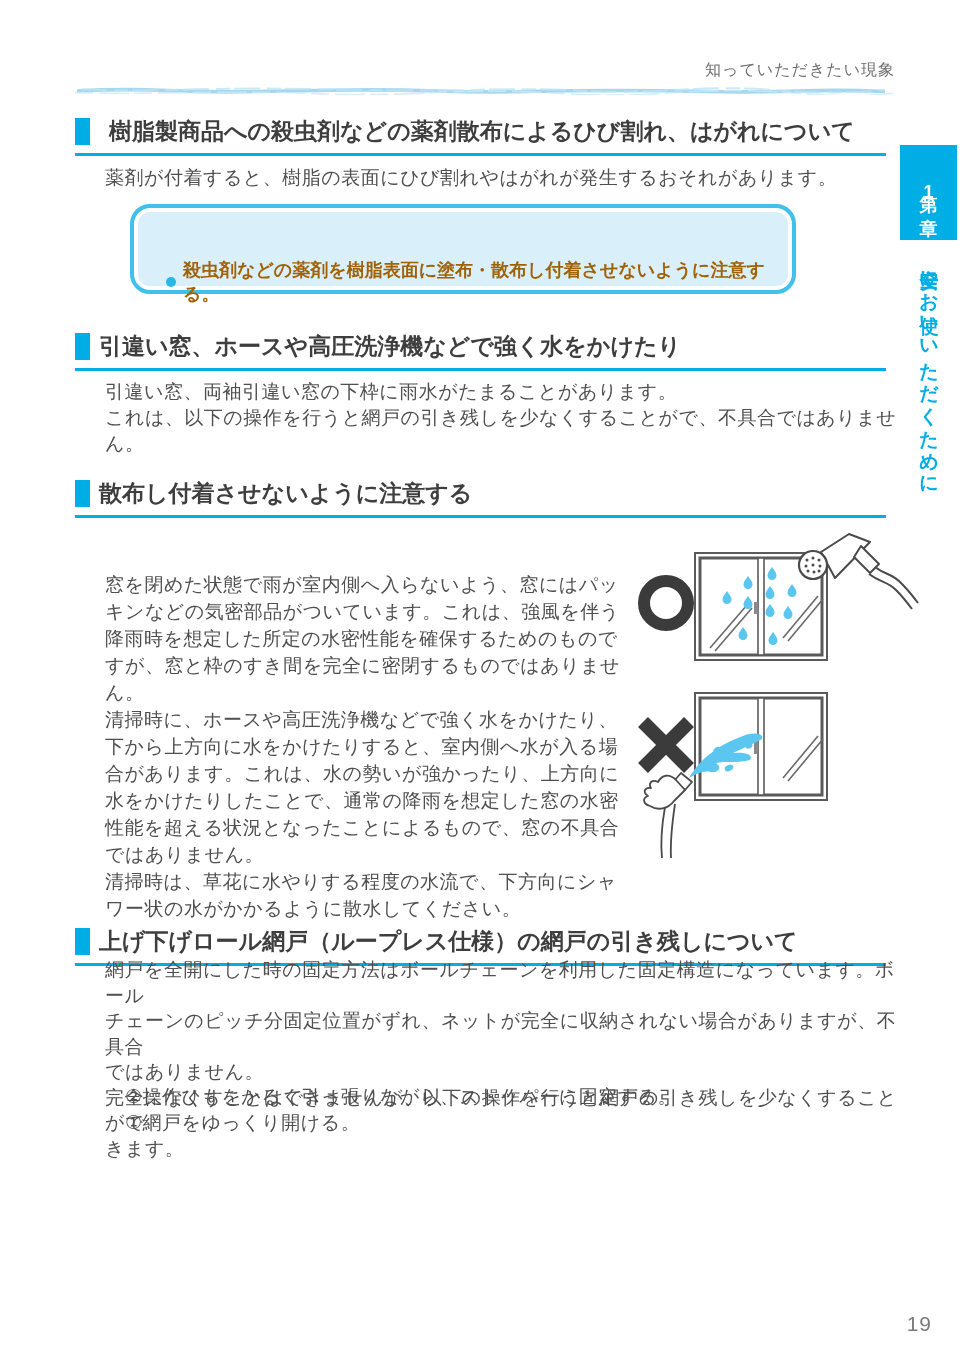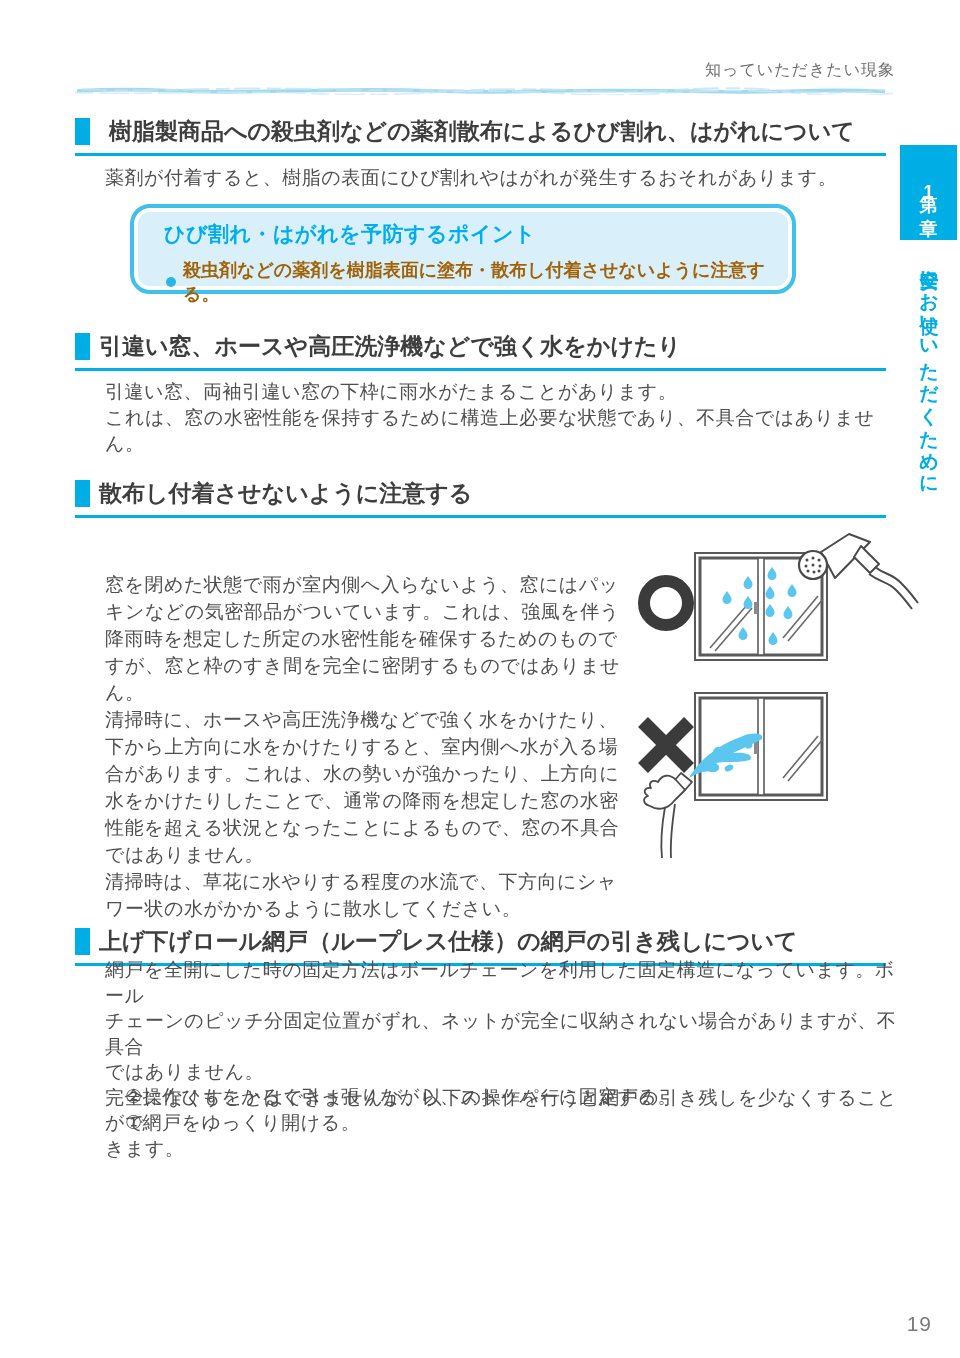--- a/index.html
+++ b/index.html
@@ -93,33 +93,32 @@
   <path d="M0,6.6 q60,1.2 120,0 t120,1 t120,-1 t120,0.6 t120,-0.6 t120,0.6 t98,0" fill="none" stroke="#cdeaf7" stroke-width="1.6" opacity="0.8" stroke-dasharray="18 6 30 5"></path>
 </svg>
 
 <div class="sec-heading" id="h-sec1">
   <span class="marker"></span>
   <h2>樹脂製商品への殺虫剤などの薬剤散布によるひび割れ、はがれについて</h2>
 </div>
 <div class="body-text" id="body-sec1">薬剤が付着すると、樹脂の表面にひび割れやはがれが発生するおそれがあります。</div>
 
 <div class="point-box">
-  <div class="point-title">ひび割れ・はがれを予防するポイント</div>
   <div class="point-bullet">
     <span class="dot"></span>
     <span>殺虫剤などの薬剤を樹脂表面に塗布・散布し付着させないように注意する。</span>
   </div>
 </div>
 
 <div class="sec-heading" id="h-sec2">
   <span class="marker"></span>
   <h2>引違い窓、ホースや高圧洗浄機などで強く水をかけたり</h2>
 </div>
 <div class="body-text" id="body-sec2">引違い窓、両袖引違い窓の下枠に雨水がたまることがあります。
-これは、窓の水密性能を保持するために構造上必要な状態であり、不具合ではありません。</div>
+これは、以下の操作を行うと網戸の引き残しを少なくすることがで、不具合ではありません。</div>
 
 <div class="sec-heading" id="h-sec3">
   <span class="marker"></span>
   <h2>散布し付着させないように注意する</h2>
 </div>
 <div class="body-text" id="body-sec3">窓を閉めた状態で雨が室内側へ入らないよう、窓にはパッ
 キンなどの気密部品がついています。これは、強風を伴う
 降雨時を想定した所定の水密性能を確保するためのもので
 すが、窓と枠のすき間を完全に密閉するものではありませ
 ん。

